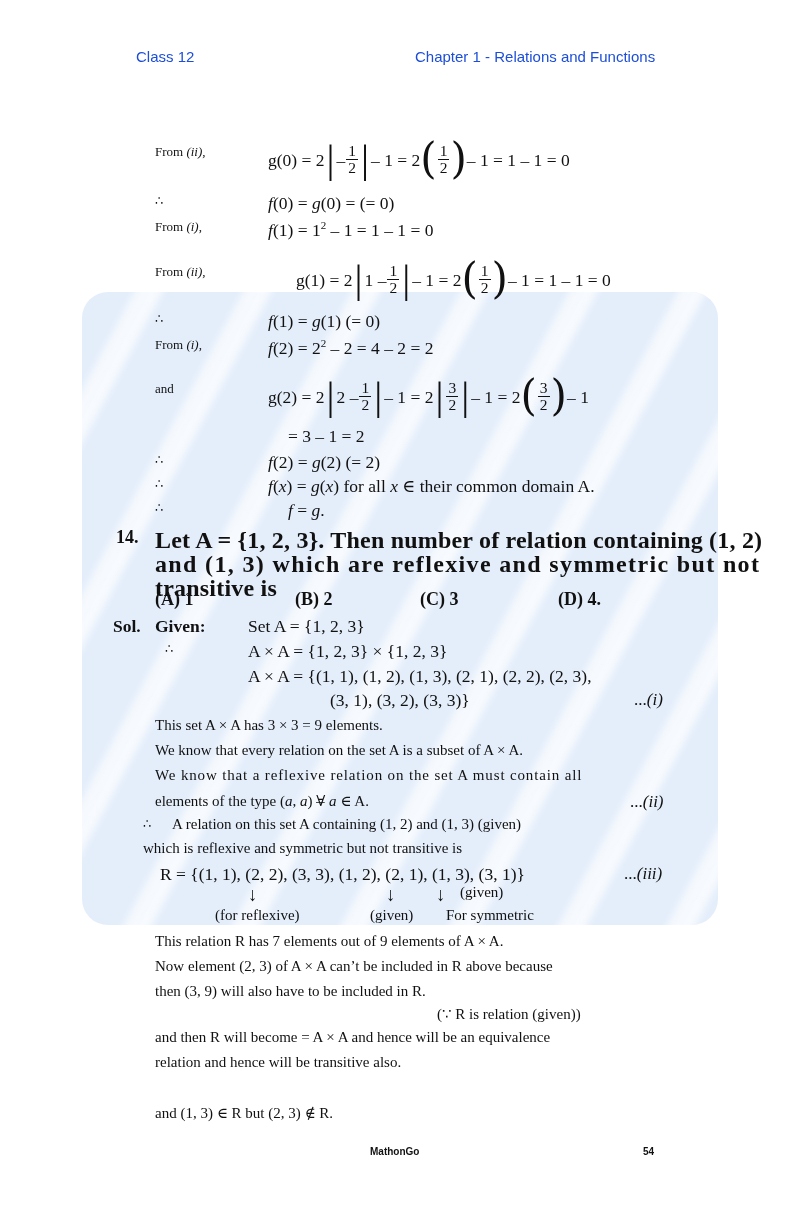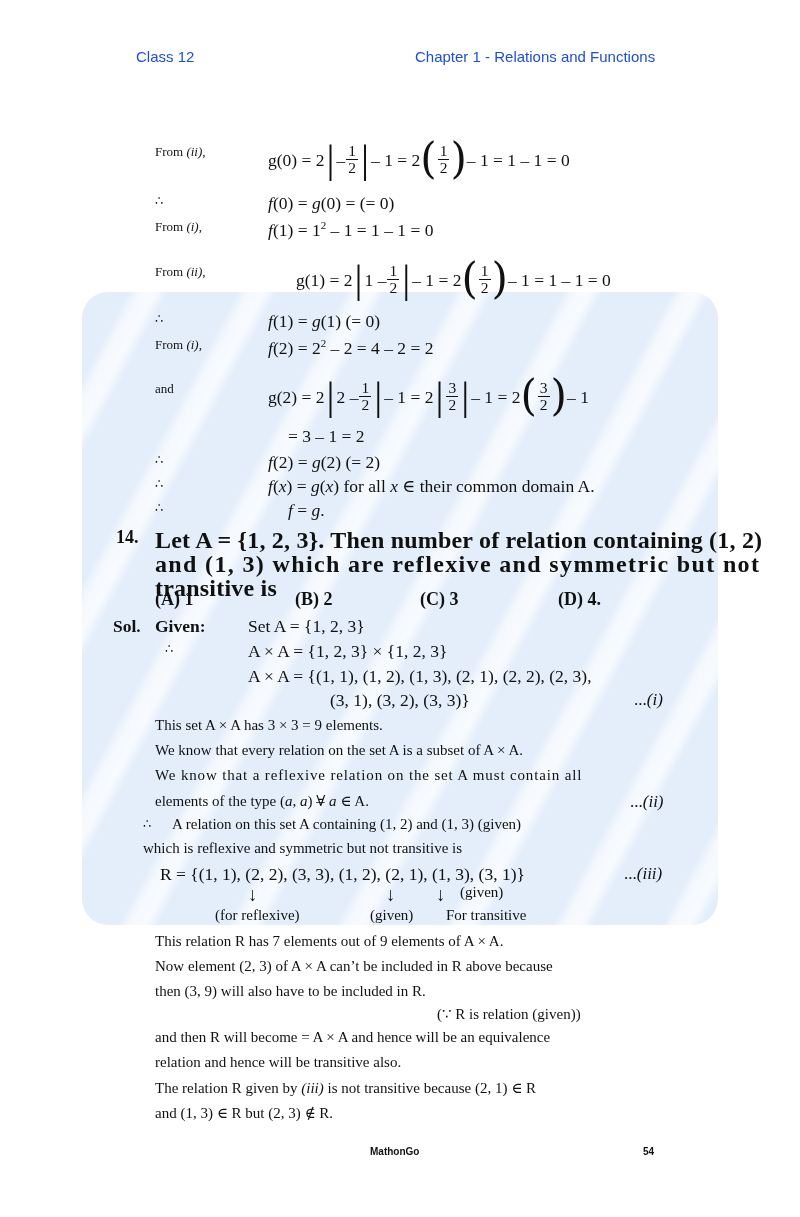--- a/index.html
+++ b/index.html
@@ -184,29 +184,28 @@
     <span class="math" style="left:160px;top:864px;">R = {(1, 1), (2, 2), (3, 3),    (1, 2), (2, 1), (1, 3), (3, 1)}</span>
     <span class="ref" style="left:624px;top:864px;">...<i>(iii)</i></span>
 
     <span class="arrow" style="left:248px;top:884px;">↓</span>
     <span class="arrow" style="left:386px;top:884px;">↓</span>
     <span class="arrow" style="left:436px;top:884px;">↓</span>
     <span class="para" style="left:460px;top:884px;">(given)</span>
 
     <span class="para" style="left:215px;top:907px;">(for reflexive)</span>
     <span class="para" style="left:370px;top:907px;">(given)</span>
-    <span class="para" style="left:446px;top:907px;">For transitive</span>
+    <span class="para" style="left:446px;top:907px;">For symmetric</span>
 
     <span class="para" style="left:155px;top:933px;">This relation R has 7 elements out of 9 elements of A × A.</span>
     <span class="para" style="left:155px;top:958px;">Now element (2, 3) of A × A can’t be included in R above because</span>
     <span class="para" style="left:155px;top:983px;">then (3, 9) will also have to be included in R.</span>
     <span class="para" style="left:437px;top:1005px;">(∵   R is relation (given))</span>
     <span class="para" style="left:155px;top:1029px;">and then R will become = A × A and hence will be an equivalence</span>
     <span class="para" style="left:155px;top:1054px;text-align:center;">relation and hence will be transitive also.</span>
-    <span class="para" style="left:155px;top:1079px;">The relation R given by <i>(iii)</i> is not transitive because (2, 1) ∈ R</span>
     <span class="para" style="left:155px;top:1104px;">and (1, 3) ∈ R but (2, 3) ∉ R.</span>
 
   </div>
 
   <div class="footer">
     <span class="fl">MathonGo</span>
     <span class="fr">54</span>
   </div>
 
 </div>

